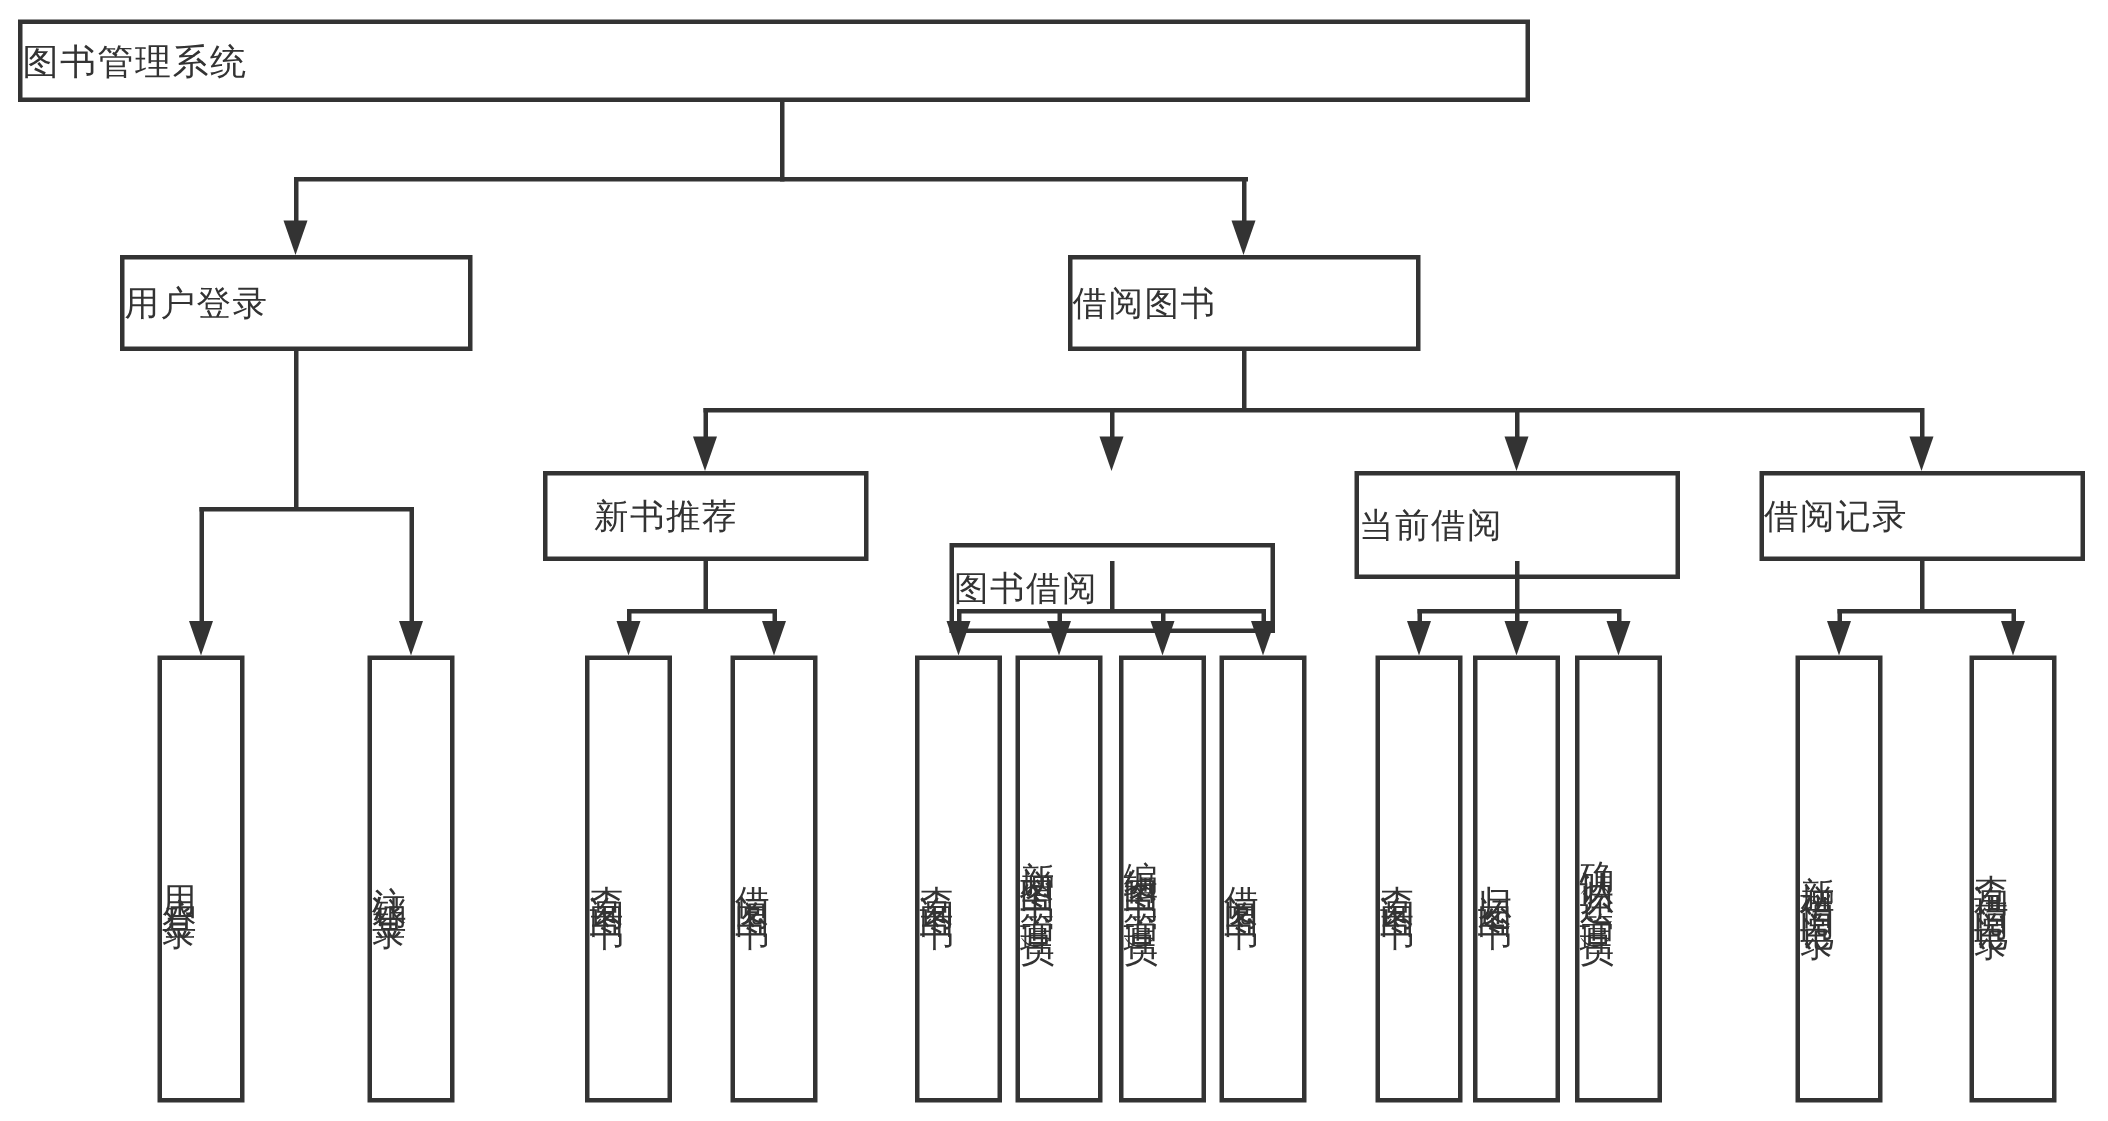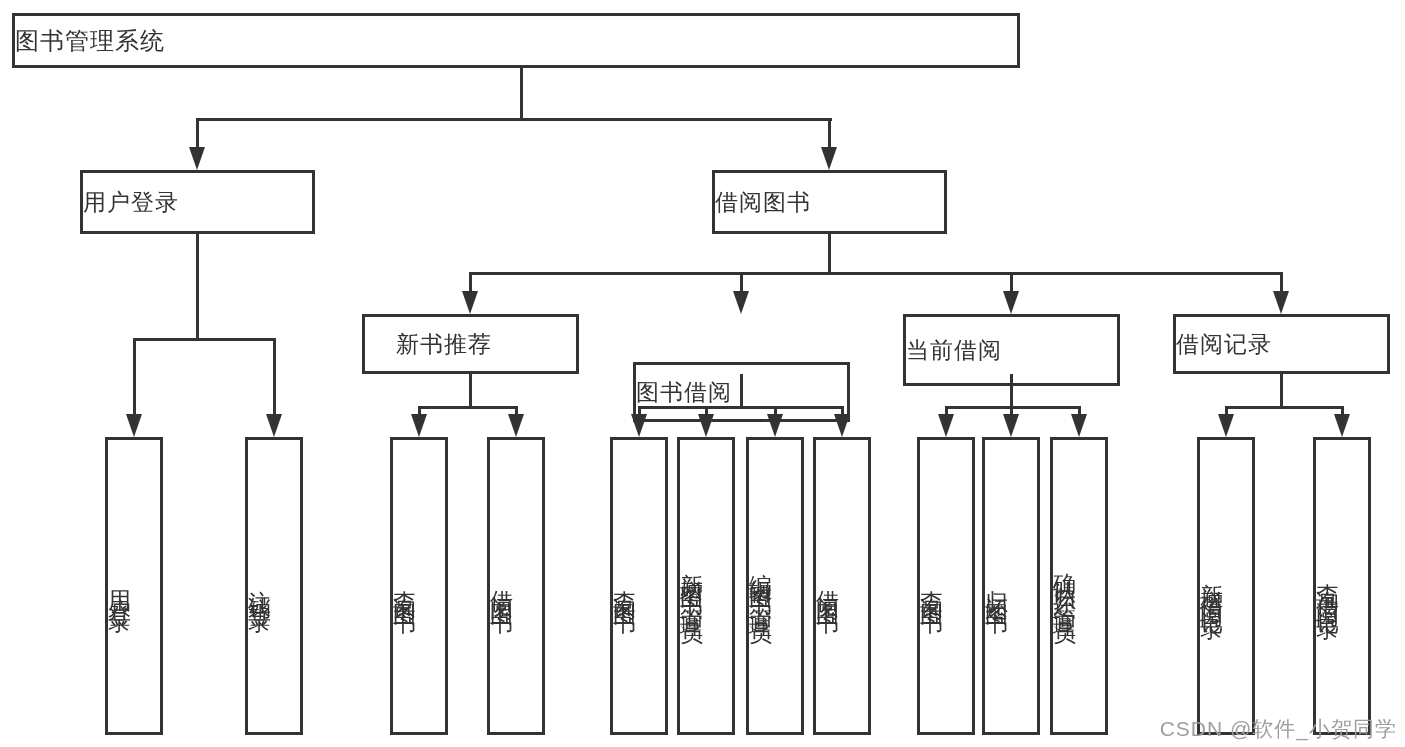--- a/index.html
+++ b/index.html
@@ -184,15 +184,14 @@
     <span>确认归还（管理员）</span>
   </div>
 
   <div class="node vnode" style="left:1197px;top:437px;width:58px;height:298px;">
     <span>新增借阅记录</span>
   </div>
   <div class="node vnode" style="left:1313px;top:437px;width:58px;height:298px;">
     <span>查询借阅记录</span>
   </div>
 
-  <div class="watermark">CSDN @软件_小贺同学</div>
 
 </div>
 
 </body></html>

